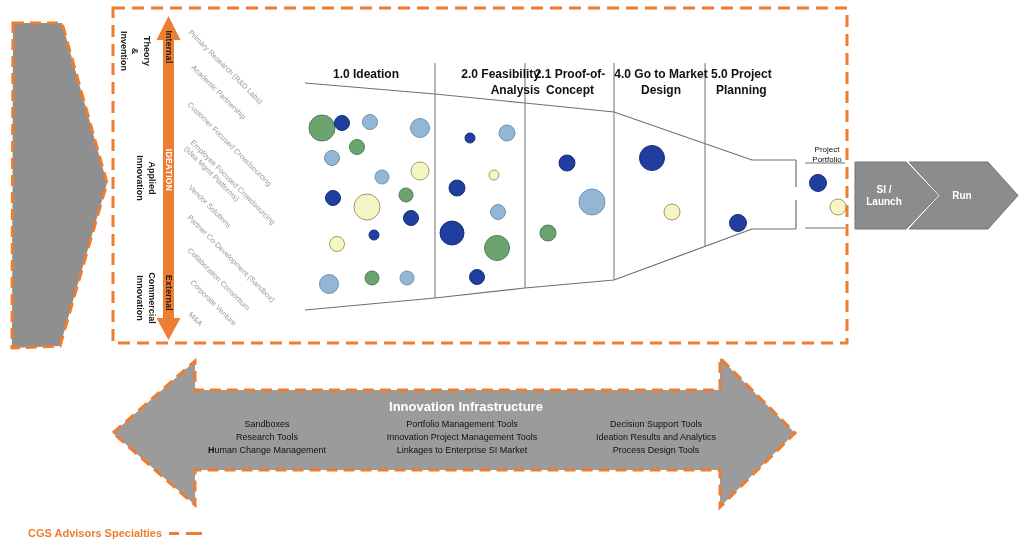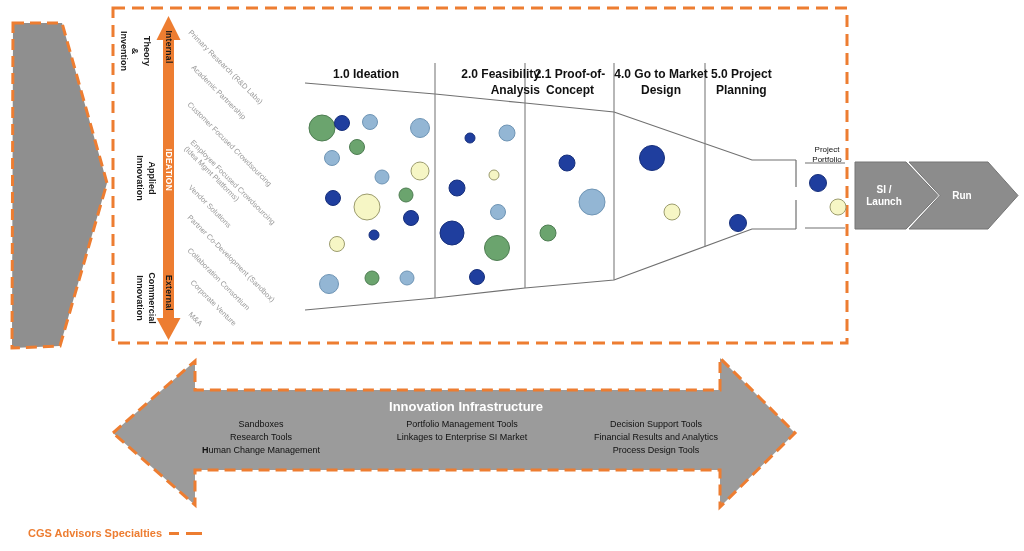--- a/index.html
+++ b/index.html
@@ -150,32 +150,33 @@
 
   <div class="abs portfolio-label" style="left:797px;top:145px;width:60px;">Project
 Portfolio</div>
 
   <div class="abs chevron-label" style="left:844px;top:184px;width:80px;">SI /
 Launch</div>
   <div class="abs chevron-label" style="left:922px;top:190px;width:80px;">Run</div>
 
   <div class="abs infra-title" style="left:316px;top:399px;width:300px;">Innovation Infrastructure</div>
   <div id="infra-cols">
-      <div class="abs infra-col" style="left: 101px; width: 320px; top: 418px;">
+      <div class="abs infra-col" style="left: 107px; width: 320px; top: 418px;">
         <div class="infra-line">Sandboxes</div>
         <div class="infra-line">Research Tools</div>
         <div class="infra-line first-bold">Human Change Management</div>
       </div>
       <div class="abs infra-col" style="left: 302px; width: 320px; top: 418px;">
         <div class="infra-line">Portfolio Management Tools</div>
+        <div class="infra-line">Innovation Project Management Tools</div>
         <div class="infra-line">Linkages to Enterprise SI Market</div>
       </div>
       <div class="abs infra-col" style="left: 496px; width: 320px; top: 418px;">
         <div class="infra-line">Decision Support Tools</div>
-        <div class="infra-line">Financial Results and Analytics</div>
+        <div class="infra-line">Ideation Results and Analytics</div>
         <div class="infra-line">Process Design Tools</div>
       </div>
     </div>
 
   <div class="abs legend" style="left:28px;top:527px;">
     <span>CGS Advisors Specialties</span>
     <span class="dash short"></span>
     <span class="dash long"></span>
   </div>
 

